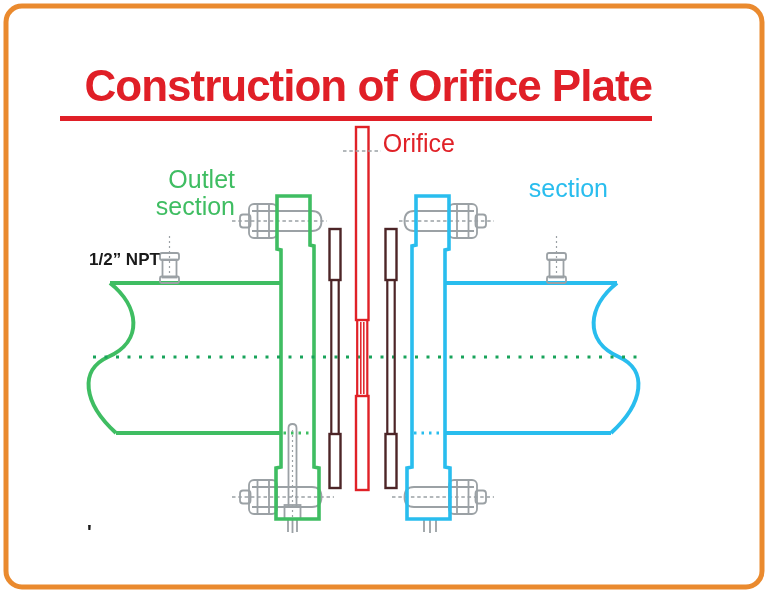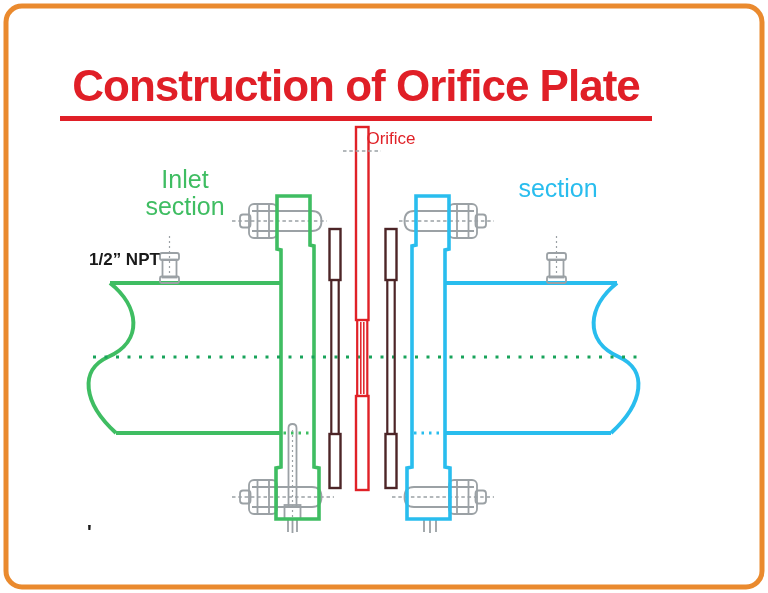--- a/index.html
+++ b/index.html
@@ -3,29 +3,29 @@
 <meta charset="utf-8">
 <style>
   html,body{margin:0;padding:0;}
   body{
     width:768px;height:593px;position:relative;overflow:hidden;
     background:var(--background,#fff);
     font-family:"Liberation Sans",sans-serif;
   }
   .layer{position:absolute;left:0;top:0;}
   
-  .lbl{position:absolute;text-align:center;line-height:1.08;}
+  .lbl{position:absolute;text-align:right;line-height:1.08;}
   .title{
     left:60px;top:33px;width:592px;
     font-size:44px;font-weight:bold;letter-spacing:-1px;white-space:nowrap;
     color:var(--title_red);
     border-bottom:5px solid var(--title_red);
     padding-bottom:6px;
   }
-  .lbl-orifice{left:349px;top:130px;width:84px;font-size:17px;color:var(--plate_red);}
+  .lbl-orifice{left:371px;top:130px;width:84px;font-size:25px;color:var(--plate_red);}
   .lbl-inlet  {left:135px;top:166px;width:100px;font-size:25px;color:var(--inlet_green);}
   .lbl-outlet {left:508px;top:175px;width:100px;font-size:25px;color:var(--outlet_cyan);}
   .lbl-npt    {left:89px;top:251px;width:auto;font-size:17px;font-weight:bold;white-space:nowrap;
                color:var(--text_black);text-align:left;}
   .lbl-mark   {left:87px;top:522px;font-size:20px;font-weight:bold;color:var(--text_black);text-align:left;}
   .lbl span{display:block;}
   
   .sh{fill:none;stroke-linecap:butt;stroke-linejoin:miter;}
   .green {stroke:var(--inlet_green);stroke-width:4;}
   .greenf{stroke:var(--inlet_green);stroke-width:3.6;}
@@ -152,21 +152,21 @@
   </g>
 </svg>
 
 <h1 class="lbl title">Construction of Orifice Plate</h1>
 
 <div class="lbl lbl-orifice">
   <span>Orifice</span>
 </div>
 
 <div class="lbl lbl-inlet">
-  <span>Inlet</span>
+  <span>Outlet</span>
   <span>section</span>
 </div>
 
 <div class="lbl lbl-outlet">
   <span>section</span>
 </div>
 
 <div class="lbl lbl-npt">1/2” NPT</div>
 
 <div class="lbl lbl-mark">'</div>

